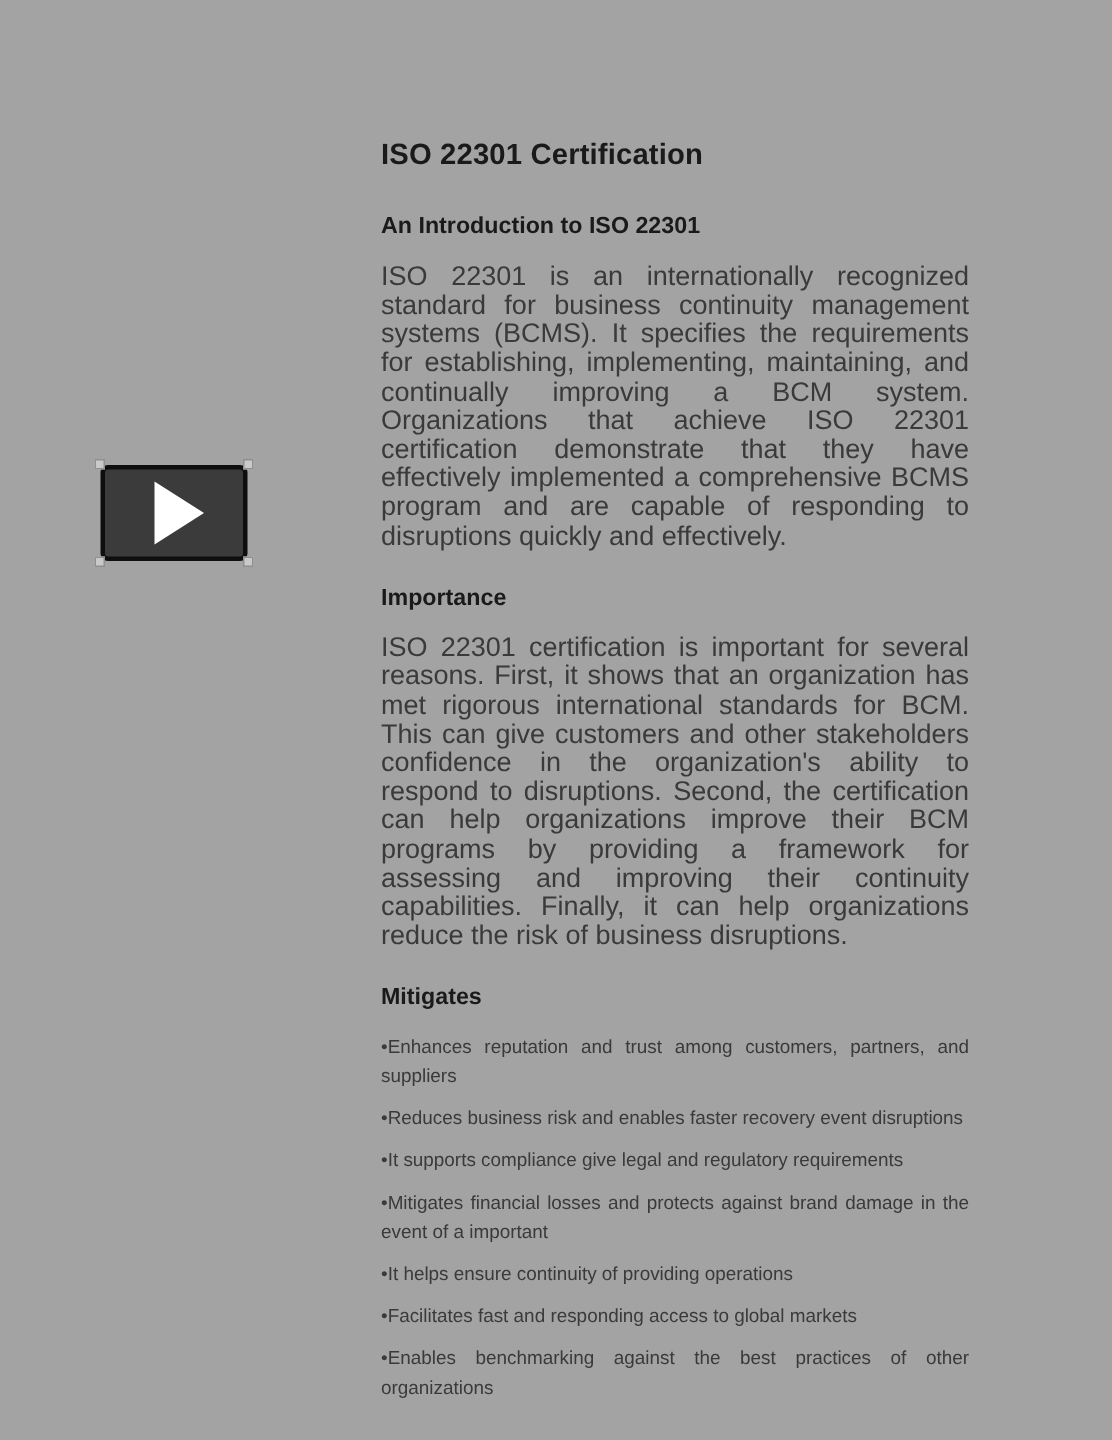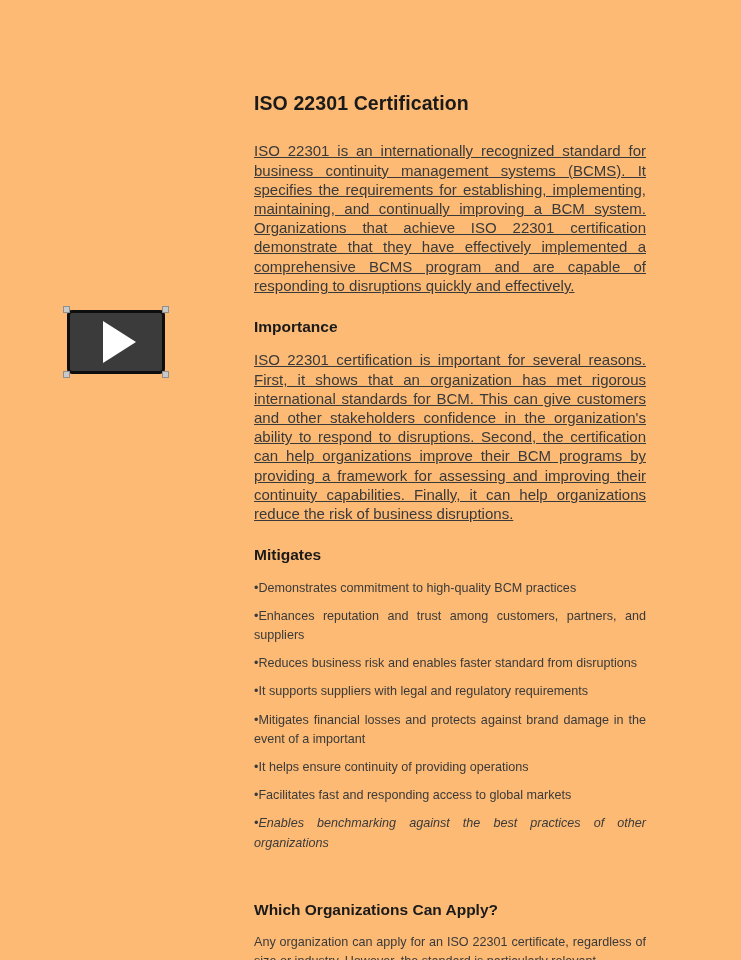--- a/index.html
+++ b/index.html
@@ -13,21 +13,21 @@
     overflow: hidden;
     font-family: "Liberation Sans", sans-serif;
     color: #2b2b2b;
     position: relative;
   }
 
   .page {
     position: relative;
     width: 741px;
     height: 960px;
-    background: #fdba74;
+    background: #a3a3a3;
     overflow: hidden;
   }
 
   
   .media-wrap {
     position: absolute;
     left: 67px;
     top: 310px;
     width: 98px;
     height: 64px;
@@ -87,42 +87,41 @@
   .section-heading {
     font-size: 15.5px;
     font-weight: bold;
     color: #1a1a1a;
     margin: 0 0 14px 0;
     line-height: 1.25;
   }
   .section-heading.spaced { margin-top: 47px; }
 
   .para {
-    font-size: 15px;
+    font-size: 18px;
     line-height: 19.2px;
     text-align: justify;
     color: #3a3a3a;
     margin: 0 0 22px 0;
-    text-decoration: underline;
   }
 
   .bullet-list {
     margin: 0;
     padding: 0;
     list-style: none;
   }
   .bullet-item {
     font-size: 12.6px;
     line-height: 19.2px;
     text-align: justify;
     color: #3a3a3a;
     margin: 0 0 9px 0;
     text-indent: 0;
   }
-  .bullet-item:last-child { margin-bottom: 12px; font-style: italic; }
+  .bullet-item:last-child { margin-bottom: 12px; }
   .bullet-mark {
     font-size: 12.6px;
     color: #3a3a3a;
   }
 
   .tail-para {
     font-size: 12.6px;
     line-height: 19.2px;
     text-align: justify;
     color: #3a3a3a;
@@ -141,32 +140,32 @@
     <div class="handle tl"></div>
     <div class="handle tr"></div>
     <div class="handle bl"></div>
     <div class="handle br"></div>
   </div>
 
   <div class="content">
 
     <h1 class="doc-title">ISO 22301 Certification</h1>
 
+    <h2 class="section-heading">An Introduction to ISO 22301</h2>
     <p class="para">ISO 22301 is an internationally recognized standard for business continuity management systems (BCMS). It specifies the requirements for establishing, implementing, maintaining, and continually improving a BCM system. Organizations that achieve ISO 22301 certification demonstrate that they have effectively implemented a comprehensive BCMS program and are capable of responding to disruptions quickly and effectively.</p>
 
     <h2 class="section-heading">Importance</h2>
     <p class="para">ISO 22301 certification is important for several reasons. First, it shows that an organization has met rigorous international standards for BCM. This can give customers and other stakeholders confidence in the organization's ability to respond to disruptions. Second, the certification can help organizations improve their BCM programs by providing a framework for assessing and improving their continuity capabilities. Finally, it can help organizations reduce the risk of business disruptions.</p>
 
     <h2 class="section-heading">Mitigates</h2>
 
     <ul class="bullet-list">
-      <li class="bullet-item"><span class="bullet-mark">•</span><span>Demonstrates commitment to high-quality BCM practices</span></li>
       <li class="bullet-item"><span class="bullet-mark">•</span><span>Enhances reputation and trust among customers, partners, and suppliers</span></li>
-      <li class="bullet-item"><span class="bullet-mark">•</span><span>Reduces business risk and enables faster standard from disruptions</span></li>
-      <li class="bullet-item"><span class="bullet-mark">•</span><span>It supports suppliers with legal and regulatory requirements</span></li>
+      <li class="bullet-item"><span class="bullet-mark">•</span><span>Reduces business risk and enables faster recovery event disruptions</span></li>
+      <li class="bullet-item"><span class="bullet-mark">•</span><span>It supports compliance give legal and regulatory requirements</span></li>
       <li class="bullet-item"><span class="bullet-mark">•</span><span>Mitigates financial losses and protects against brand damage in the event of a important</span></li>
       <li class="bullet-item"><span class="bullet-mark">•</span><span>It helps ensure continuity of providing operations</span></li>
       <li class="bullet-item"><span class="bullet-mark">•</span><span>Facilitates fast and responding access to global markets</span></li>
       <li class="bullet-item"><span class="bullet-mark">•</span><span>Enables benchmarking against the best practices of other organizations</span></li>
     </ul>
 
     <h2 class="section-heading spaced">Which Organizations Can Apply?</h2>
     <p class="tail-para">Any organization can apply for an ISO 22301 certificate, regardless of size or industry. However, the standard is particularly relevant</p>
 
   </div>

